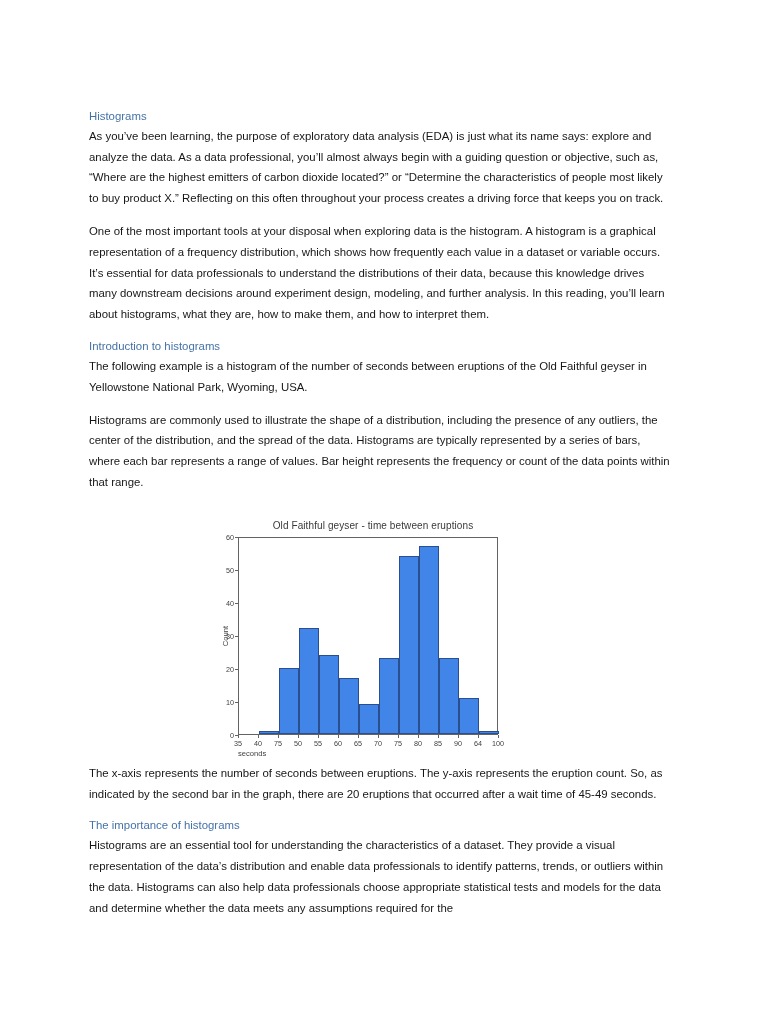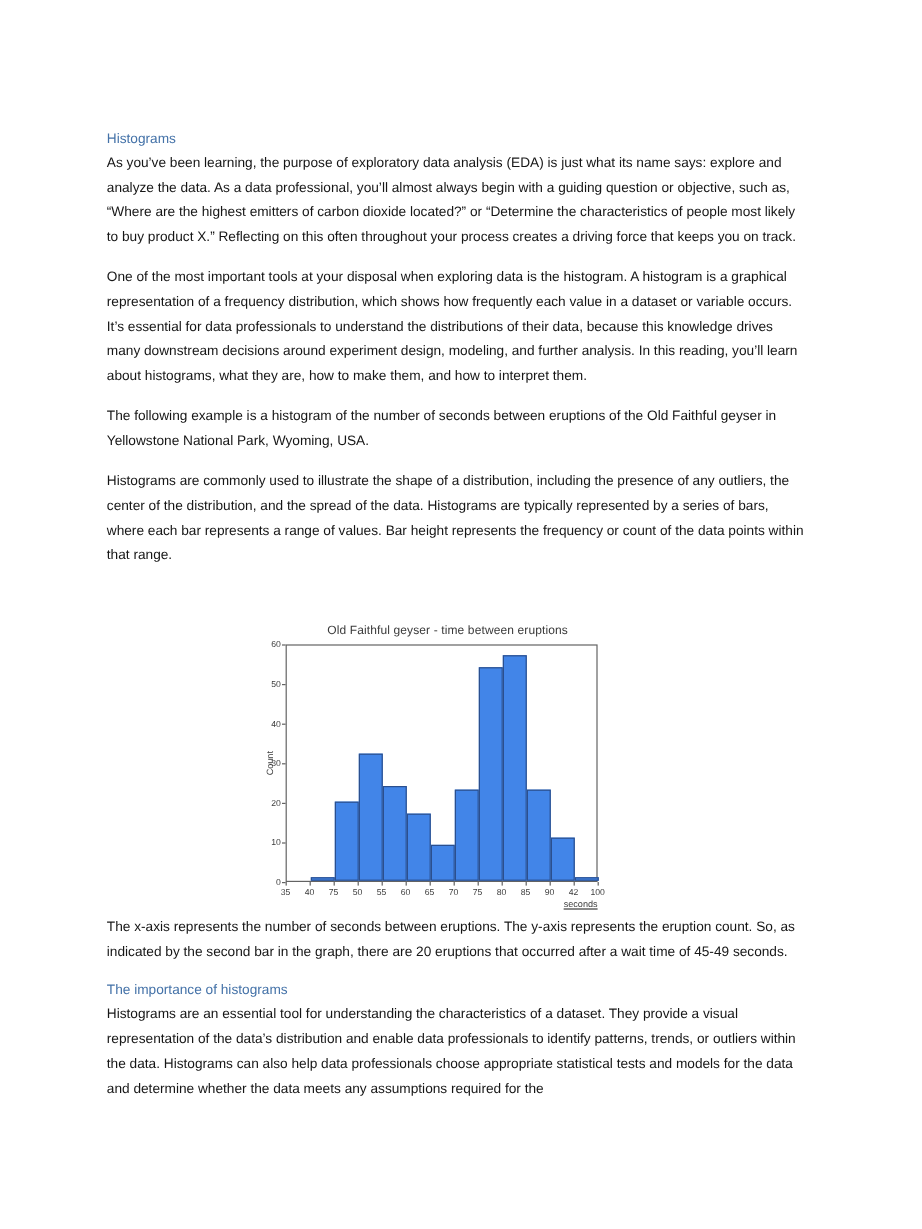--- a/index.html
+++ b/index.html
@@ -147,24 +147,23 @@
     height: 3px;
     background: #636363;
   }
 
   .xlabel {
     position: absolute;
     left: 0;
     width: 260px;
     top: 100%;
     margin-top: 14px;
-    text-align: right;
+    text-align: left;
     font-size: 7.6px;
     color: #3d3d3d;
-    text-decoration: underline;
   }
 
   .ylabel {
     position: absolute;
     left: -23px;
     top: 50%;
     font-size: 7.6px;
     color: #3d3d3d;
     transform: translateY(-50%) rotate(-90deg);
     transform-origin: center center;
@@ -177,20 +176,21 @@
 <div class="page">
 
   <div class="content">
 
     <h2 class="heading">Histograms</h2>
 
     <p class="para">As you’ve been learning, the purpose of exploratory data analysis (EDA) is just what its name says: explore and analyze the data. As a data professional, you’ll almost always begin with a guiding question or objective, such as, “Where are the highest emitters of carbon dioxide located?” or “Determine the characteristics of people most likely to buy product X.” Reflecting on this often throughout your process creates a driving force that keeps you on track.</p>
 
     <p class="para"><span>One of the most important tools at your disposal when exploring data is the </span><b>histogram</b><span>. A histogram is a graphical representation of a frequency distribution, which shows how frequently each value in a dataset or variable occurs. It’s essential for data professionals to understand the distributions of their data, because this knowledge drives many downstream decisions around experiment design, modeling, and further analysis. In this reading, you’ll learn about histograms, what they are, how to make them, and how to interpret them.</span></p>
 
+    <h2 class="heading gap-before">Introduction to histograms</h2>
 
     <p class="para">The following example is a histogram of the number of seconds between eruptions of the Old Faithful geyser in Yellowstone National Park, Wyoming, USA.</p>
 
     <p class="para">Histograms are commonly used to illustrate the shape of a distribution, including the presence of any outliers, the center of the distribution, and the spread of the data. Histograms are typically represented by a series of bars, where each bar represents a range of values. Bar height represents the frequency or count of the data points within that range.</p>
 
   </div>
 
   <figure class="figure">
     <div class="chart-title">Old Faithful geyser - time between eruptions</div>
 
@@ -245,21 +245,21 @@
           <div class="xtick-label" style="left: 140px;">70</div>
           <div class="xtick-mark" style="left: 140px;"></div>
           <div class="xtick-label" style="left: 160px;">75</div>
           <div class="xtick-mark" style="left: 160px;"></div>
           <div class="xtick-label" style="left: 180px;">80</div>
           <div class="xtick-mark" style="left: 180px;"></div>
           <div class="xtick-label" style="left: 200px;">85</div>
           <div class="xtick-mark" style="left: 200px;"></div>
           <div class="xtick-label" style="left: 220px;">90</div>
           <div class="xtick-mark" style="left: 220px;"></div>
-          <div class="xtick-label" style="left: 240px;">42</div>
+          <div class="xtick-label" style="left: 240px;">64</div>
           <div class="xtick-mark" style="left: 240px;"></div>
           <div class="xtick-label" style="left: 260px;">100</div>
           <div class="xtick-mark" style="left: 260px;"></div>
         </div>
       <div class="xlabel">seconds</div>
       <div class="ylabel">Count</div>
     </div>
   </figure>
 
   <div class="content" style="top:763px;">

